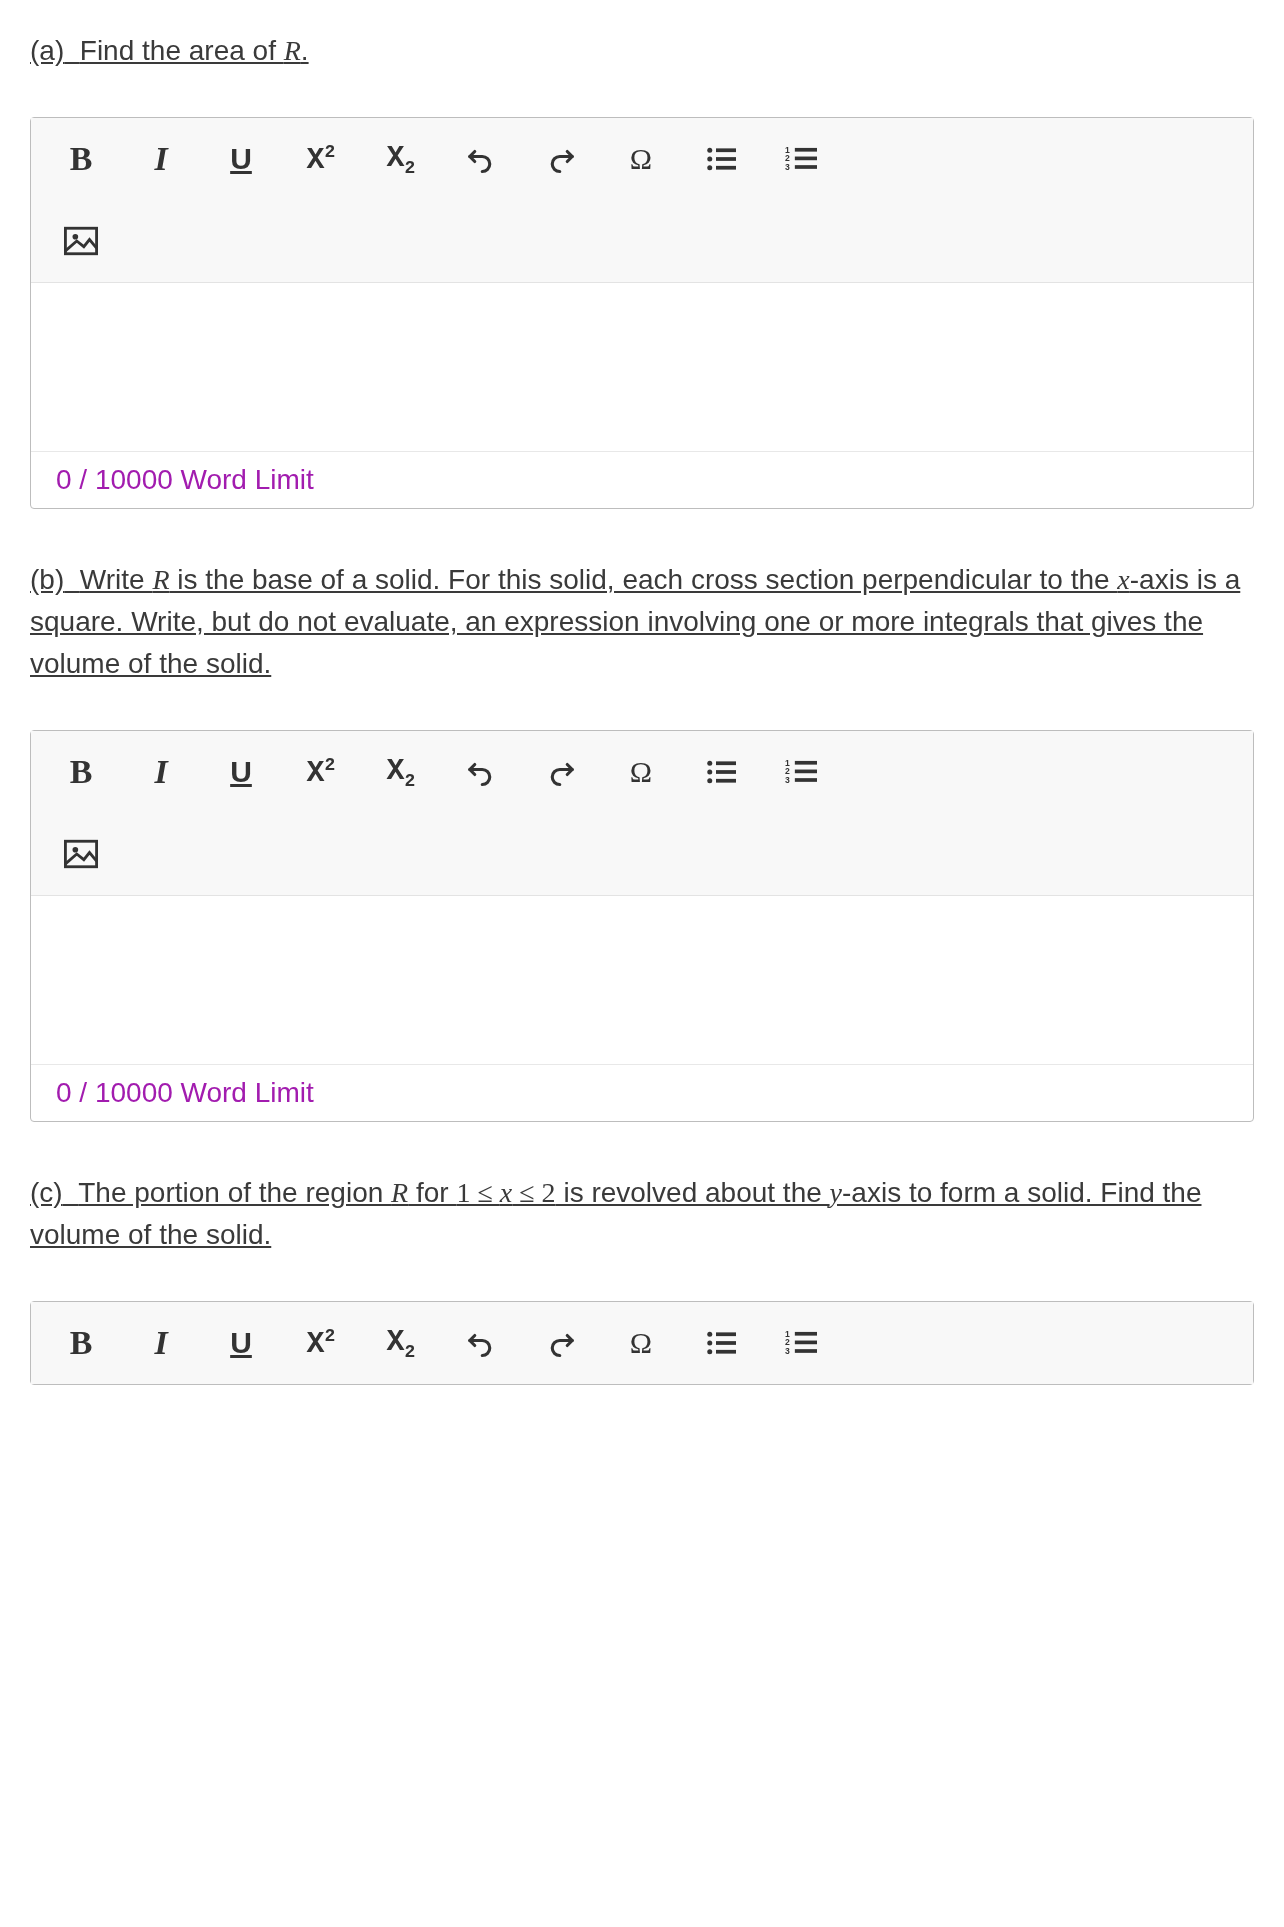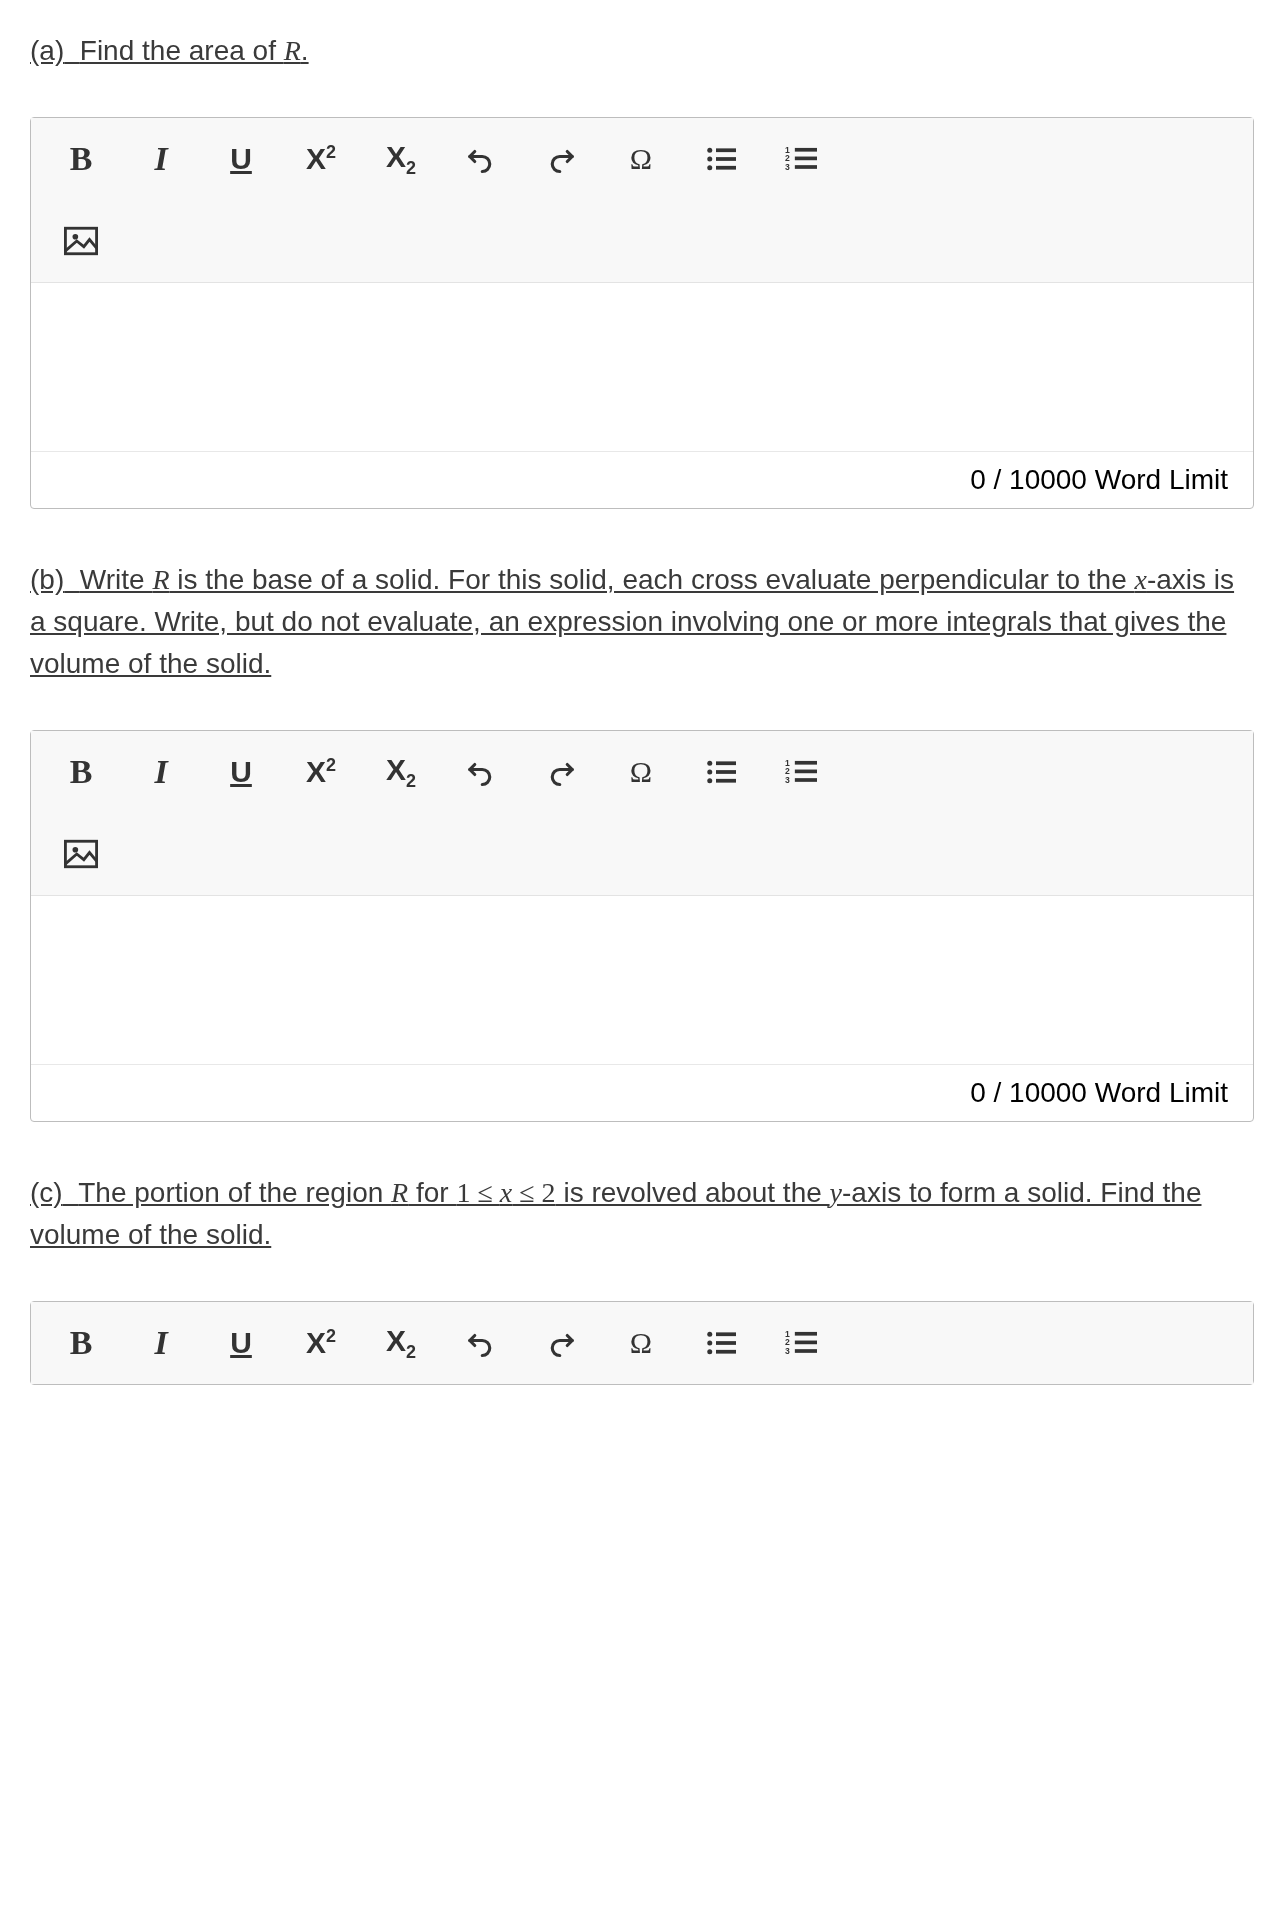--- a/index.html
+++ b/index.html
@@ -44,32 +44,32 @@
     align-items: center;
     justify-content: center;
     color: #333;
     cursor: pointer;
     font-size: 30px;
     user-select: none;
   }
   .tbtn.bold { font-weight: 900; font-family: Georgia, serif; font-size: 34px; }
   .tbtn.italic { font-style: italic; font-family: Georgia, serif; font-weight: bold; font-size: 34px; }
   .tbtn.under { font-family: Arial; font-weight: bold; text-decoration: underline; font-size: 30px; }
-  .tbtn.sup, .tbtn.sub { font-weight: bold; font-size: 30px; }
+  .tbtn.sup, .tbtn.sub { font-weight: bold; font-size: 30px; font-family: Liberation Mono, monospace; }
   .tbtn.sup sup, .tbtn.sub sub { font-size: 0.6em; }
   .toolbar-break { flex-basis: 100%; height: 20px; }
   .edit-area {
     height: 168px;
     border-bottom: 1px solid #e8e8e8;
   }
   .footer {
-    text-align: right;
+    text-align: left;
     padding: 12px 25px;
     font-size: 28px;
-    color: #000000;
+    color: #a21caf;
   }
   svg { display: block; }
 </style>
 </head>
 <body>
 
 <div class="question">
   <span class="label">(a)</span>&nbsp;&nbsp;<span>Find the area of </span><span class="mathit">R</span><span>.</span>
 </div>
 
@@ -124,21 +124,21 @@
           <circle cx="8" cy="7" r="2" fill="#333" stroke="none"></circle>
           <polyline points="1,17 9,10 14,14 18,9 23,15" fill="none"></polyline>
         </svg>
     </div>
   </div>
   <div class="edit-area"></div>
   <div class="footer">0 / 10000 Word Limit</div>
 </div>
 
 <div class="question">
-  <span class="label">(b)</span>&nbsp;&nbsp;<span>Write </span><span class="mathit">R</span><span> is the base of a solid. For this solid, each cross evaluate perpendicular to the </span><span class="mathit">x</span><span>-axis is a square. Write, but do not evaluate, an expression involving one or more integrals that gives the volume of the solid.</span>
+  <span class="label">(b)</span>&nbsp;&nbsp;<span>Write </span><span class="mathit">R</span><span> is the base of a solid. For this solid, each cross section perpendicular to the </span><span class="mathit">x</span><span>-axis is a square. Write, but do not evaluate, an expression involving one or more integrals that gives the volume of the solid.</span>
 </div>
 
 <div class="editor">
   <div class="toolbar">
     <div class="tbtn bold">B</div>
     <div class="tbtn italic">I</div>
     <div class="tbtn under">U</div>
     <div class="tbtn sup">
         <span><span>X</span><sup>2</sup></span>
       </div>

